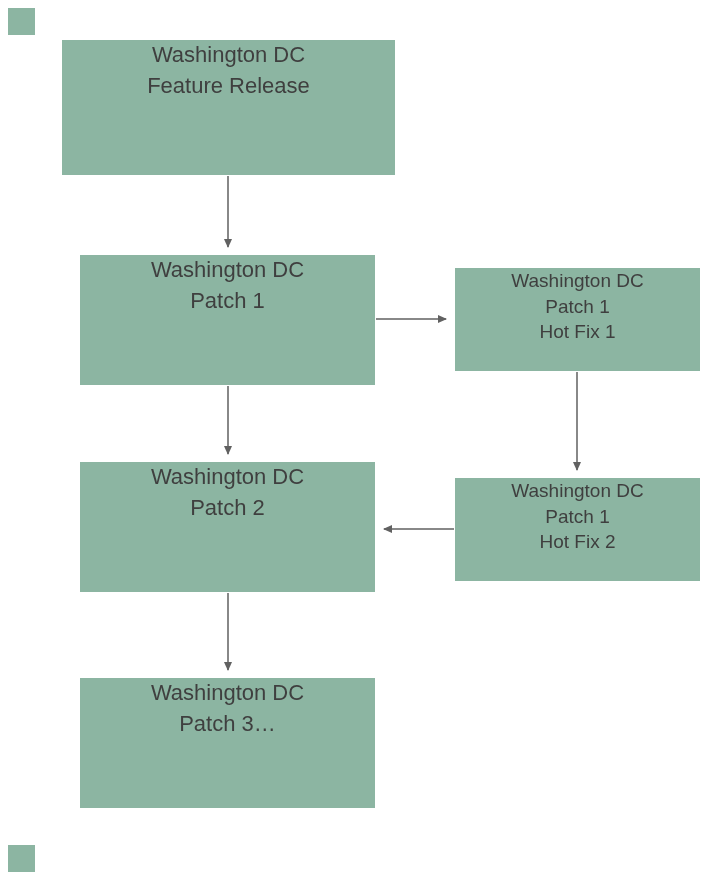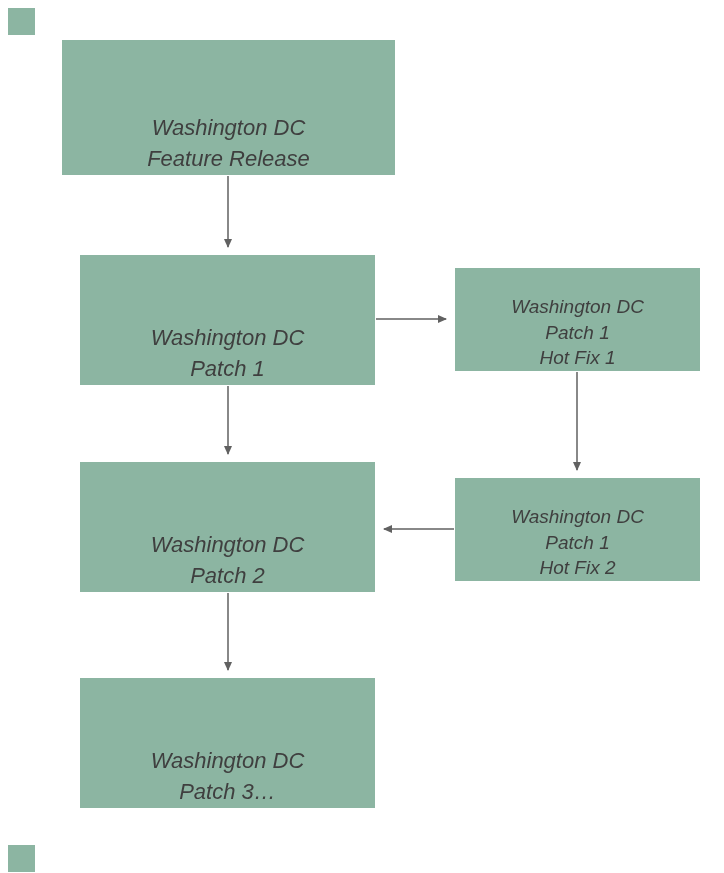--- a/index.html
+++ b/index.html
@@ -19,25 +19,24 @@
     position: absolute;
     left: 0;
     top: 0;
     width: 724px;
     height: 873px;
     pointer-events: none;
   }
   .node {
     position: absolute;
     display: flex;
-    align-items: flex-end;
+    align-items: flex-start;
     justify-content: center;
     text-align: center;
     box-sizing: border-box;
-    font-style: italic;
   }
   .node-label {
     white-space: pre-line;
     line-height: 1.4;
   }
   .node.big .node-label {
     font-size: 22px;
   }
   .node.small .node-label {
     font-size: 19px;

